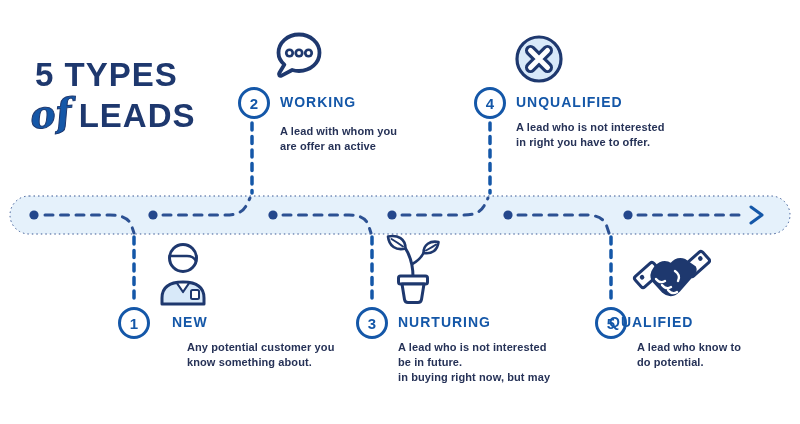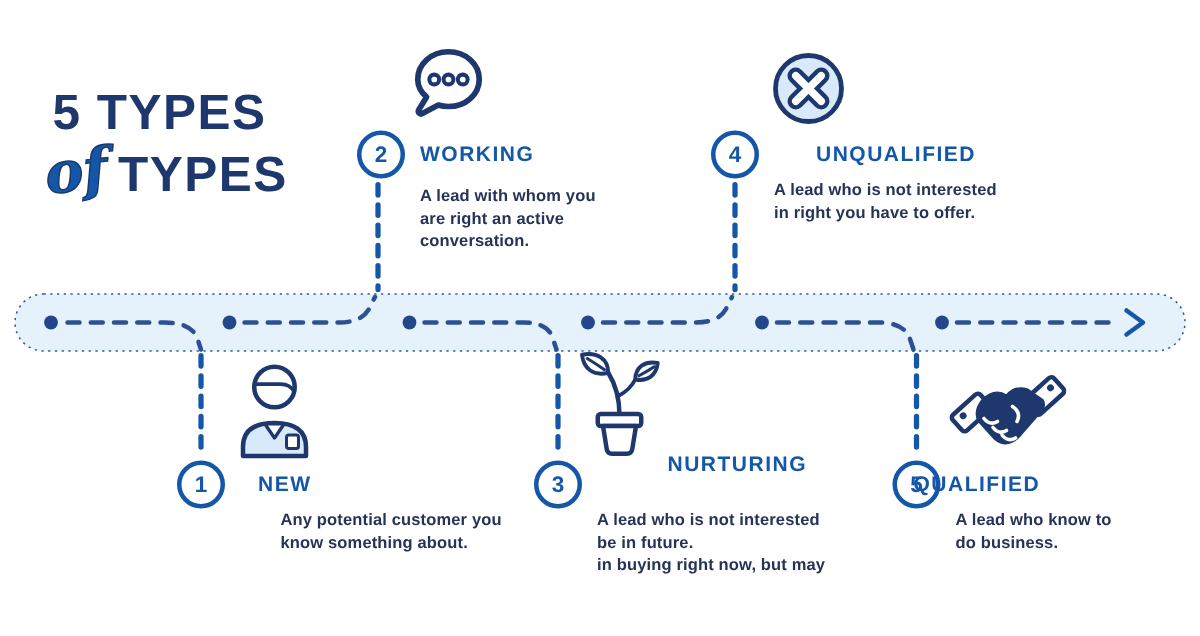--- a/index.html
+++ b/index.html
@@ -28,22 +28,22 @@
     line-height:20px;z-index:2;white-space:nowrap;
   }
   .desc{
     position:absolute;color:#263257;font-size:11px;font-weight:bold;letter-spacing:.1px;
     line-height:15px;z-index:2;white-space:nowrap;
   }
   .icon{position:absolute;z-index:2;}
   
   #circle-1{left:118px;top:307px;} #icon-1{left:156px;top:236px;} #label-1{left:172px;top:312px;} #desc-1{left:160px;top:340px;margin-left:27px;}
   #circle-2{left:238px;top:87px;}  #icon-2{left:273px;top:31px;}  #label-2{left:280px;top:92px;}  #desc-2{left:280px;top:124px;}
-  #circle-3{left:356px;top:307px;} #icon-3{left:386px;top:231px;} #label-3{left:398px;top:299px;margin-left:47px;} #desc-3{left:398px;top:340px;}
-  #circle-4{left:474px;top:87px;}  #icon-4{left:513px;top:33px;}  #label-4{left:516px;top:92px;margin-left:28px;}  #desc-4{left:516px;top:120px;}
+  #circle-3{left:356px;top:307px;} #icon-3{left:386px;top:231px;} #label-3{left:398px;top:312px;} #desc-3{left:398px;top:340px;}
+  #circle-4{left:474px;top:87px;}  #icon-4{left:513px;top:33px;}  #label-4{left:516px;top:92px;}  #desc-4{left:516px;top:120px;}
   #circle-5{left:595px;top:307px;} #icon-5{left:631px;top:247px;} #label-5{left:609px;top:312px;} #desc-5{left:637px;top:340px;}
 </style>
 </head>
 <body>
 
 <div class="canvas">
 
   <svg class="layer" width="800" height="424" viewBox="0 0 800 424">
 
     <rect x="10" y="196" width="780" height="38" rx="19" fill="#E4F1FB" stroke="#2F4F8F" stroke-width="1" stroke-dasharray="1.5 3" opacity="0.95"></rect>
@@ -74,21 +74,21 @@
       <path d="M134 237 L134 303"></path>
       <path d="M372 237 L372 303"></path>
       <path d="M611 237 L611 303"></path>
     </g>
   </svg>
 
   <div class="title">
     <div class="title-line1">5 TYPES</div>
     <div class="title-line2">
       <span class="title-of">of</span>
-      <span class="title-leads">TYPES</span>
+      <span class="title-leads">LEADS</span>
     </div>
   </div>
 
   <svg id="icon-1" class="icon" width="54" height="70" viewBox="0 0 54 70">
     <path d="M6 68 L6 62 Q6 46 27 46 Q48 46 48 62 L48 68 Z" fill="#D8E9F9" stroke="#1E386E" stroke-width="3" stroke-linejoin="round"></path>
     <path d="M20.5 46.5 L27 56 L33.5 46.5 Z" fill="#fff" stroke="#1E386E" stroke-width="2.2" stroke-linejoin="round"></path>
     <rect x="35" y="54" width="8" height="9" rx="1.5" fill="#fff" stroke="#1E386E" stroke-width="2"></rect>
     <circle cx="27" cy="22" r="13.5" fill="#fff" stroke="#1E386E" stroke-width="3"></circle>
     <path d="M14.5 20 L31 20 Q37.5 20 40 25" fill="none" stroke="#1E386E" stroke-width="2.5" stroke-linecap="round"></path>
   </svg>
@@ -107,22 +107,21 @@
       <circle cx="26" cy="22" r="4.6" fill="#1E386E"></circle>
         <circle cx="26" cy="22" r="1.9" fill="#fff"></circle>
       <circle cx="35.5" cy="22" r="4.6" fill="#1E386E"></circle>
         <circle cx="35.5" cy="22" r="1.9" fill="#fff"></circle>
     </g>
   </svg>
   <div id="circle-2" class="num-circle">2</div>
   <div id="label-2" class="item-label">WORKING</div>
   <div id="desc-2" class="desc">
     <div>A lead with whom you</div>
-    <div>are right an active</div>
-    <div>conversation.</div>
+    <div>are offer an active</div>
   </div>
 
   <svg id="icon-3" class="icon" width="54" height="74" viewBox="0 0 54 74">
     <path d="M27 46 C27 36 25.5 27 19.5 17.5" fill="none" stroke="#1E386E" stroke-width="3" stroke-linecap="round"></path>
     <path d="M26.2 33 C31 30.5 35 27 37.5 22" fill="none" stroke="#1E386E" stroke-width="2.6" stroke-linecap="round"></path>
     <path d="M19.5 17.5 C10 20 3 15 2 5.5 C12 3.5 19.5 8 19.5 17.5 Z" fill="#fff" stroke="#1E386E" stroke-width="2.6" stroke-linejoin="round"></path>
     <path d="M17 15.5 C12 12 8 9.5 5.5 8" fill="none" stroke="#1E386E" stroke-width="2" stroke-linecap="round"></path>
     <path d="M37.5 22 C45.5 23.5 51.5 19.5 52.5 11 C44 9.5 37.5 13.5 37.5 22 Z" fill="#fff" stroke="#1E386E" stroke-width="2.6" stroke-linejoin="round"></path>
     <path d="M40 19.5 C44.5 17 48 15 50 13.5" fill="none" stroke="#1E386E" stroke-width="2" stroke-linecap="round"></path>
     <rect x="12.5" y="45" width="29" height="8" rx="2" fill="#fff" stroke="#1E386E" stroke-width="3"></rect>
@@ -162,16 +161,16 @@
       <path d="M25 32 q4 5 9 2"></path>
       <path d="M31 38 q4 5 9 2"></path>
       <path d="M37 43 q4 5 9 2"></path>
       <path d="M44 24 Q50 28 47 34"></path>
     </g>
   </svg>
   <div id="circle-5" class="num-circle">5</div>
   <div id="label-5" class="item-label">QUALIFIED</div>
   <div id="desc-5" class="desc">
     <div>A lead who know to</div>
-    <div>do business.</div>
+    <div>do potential.</div>
   </div>
 
 </div>
 
 </body></html>

